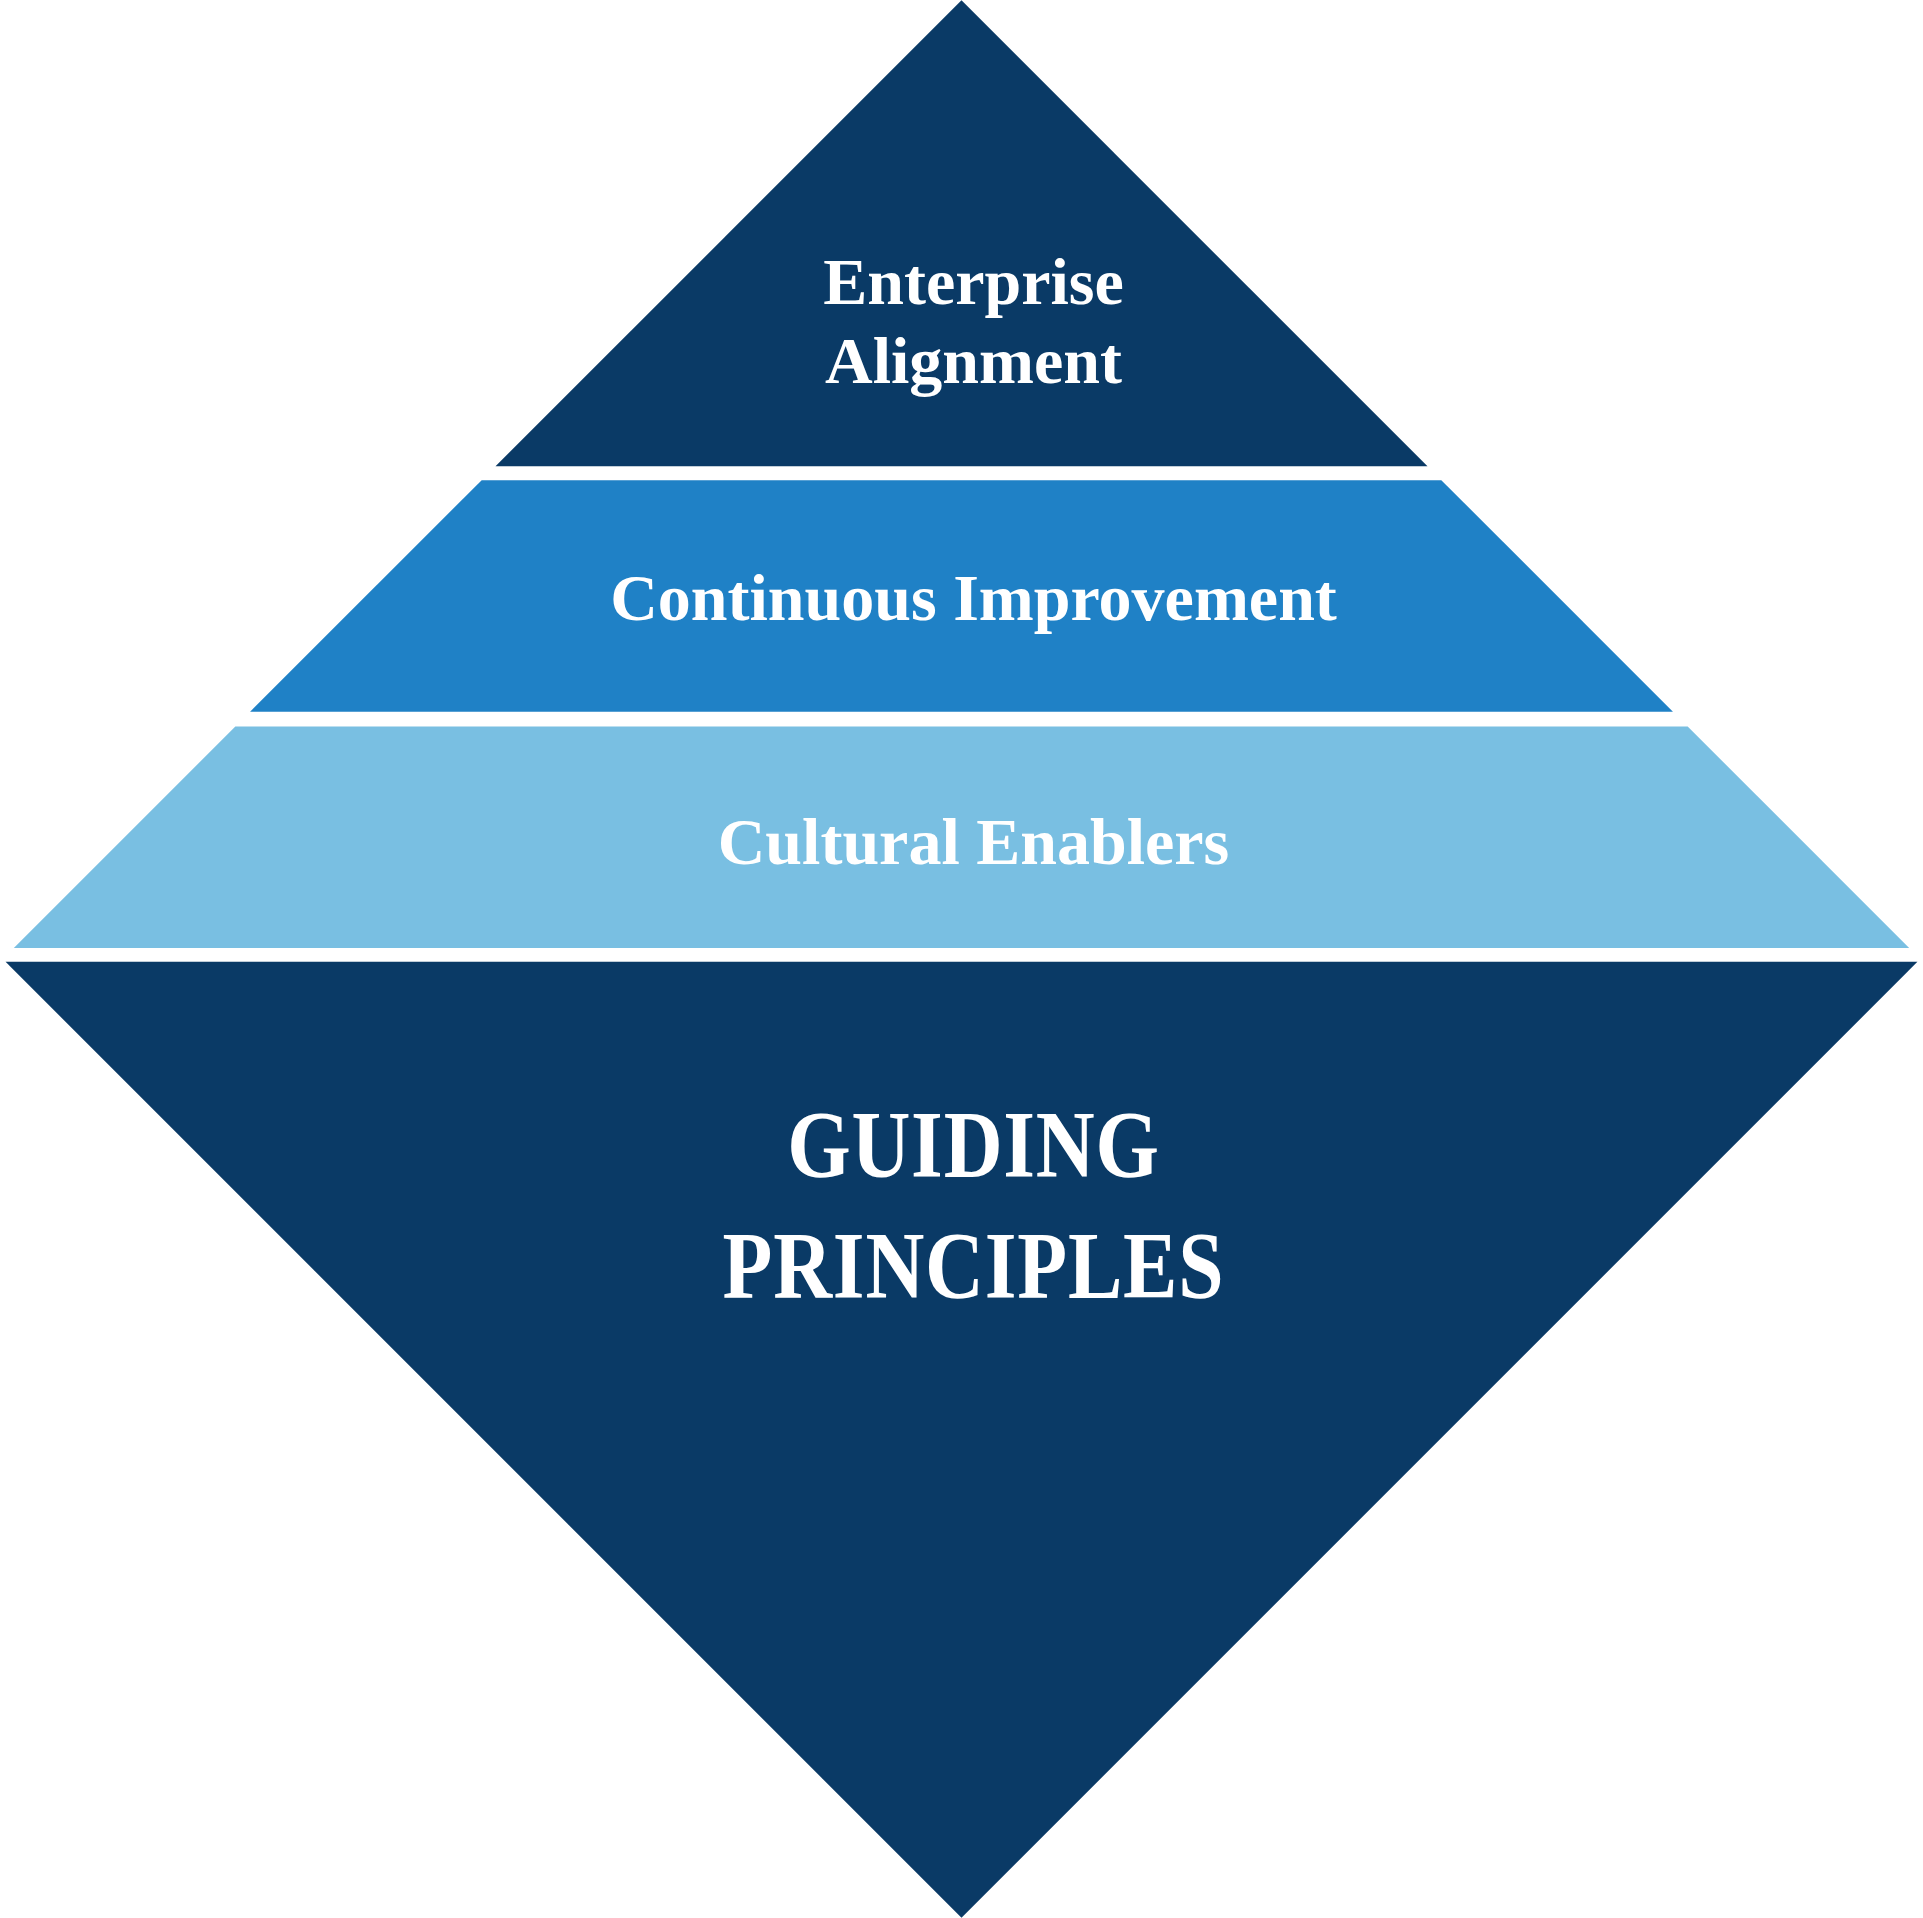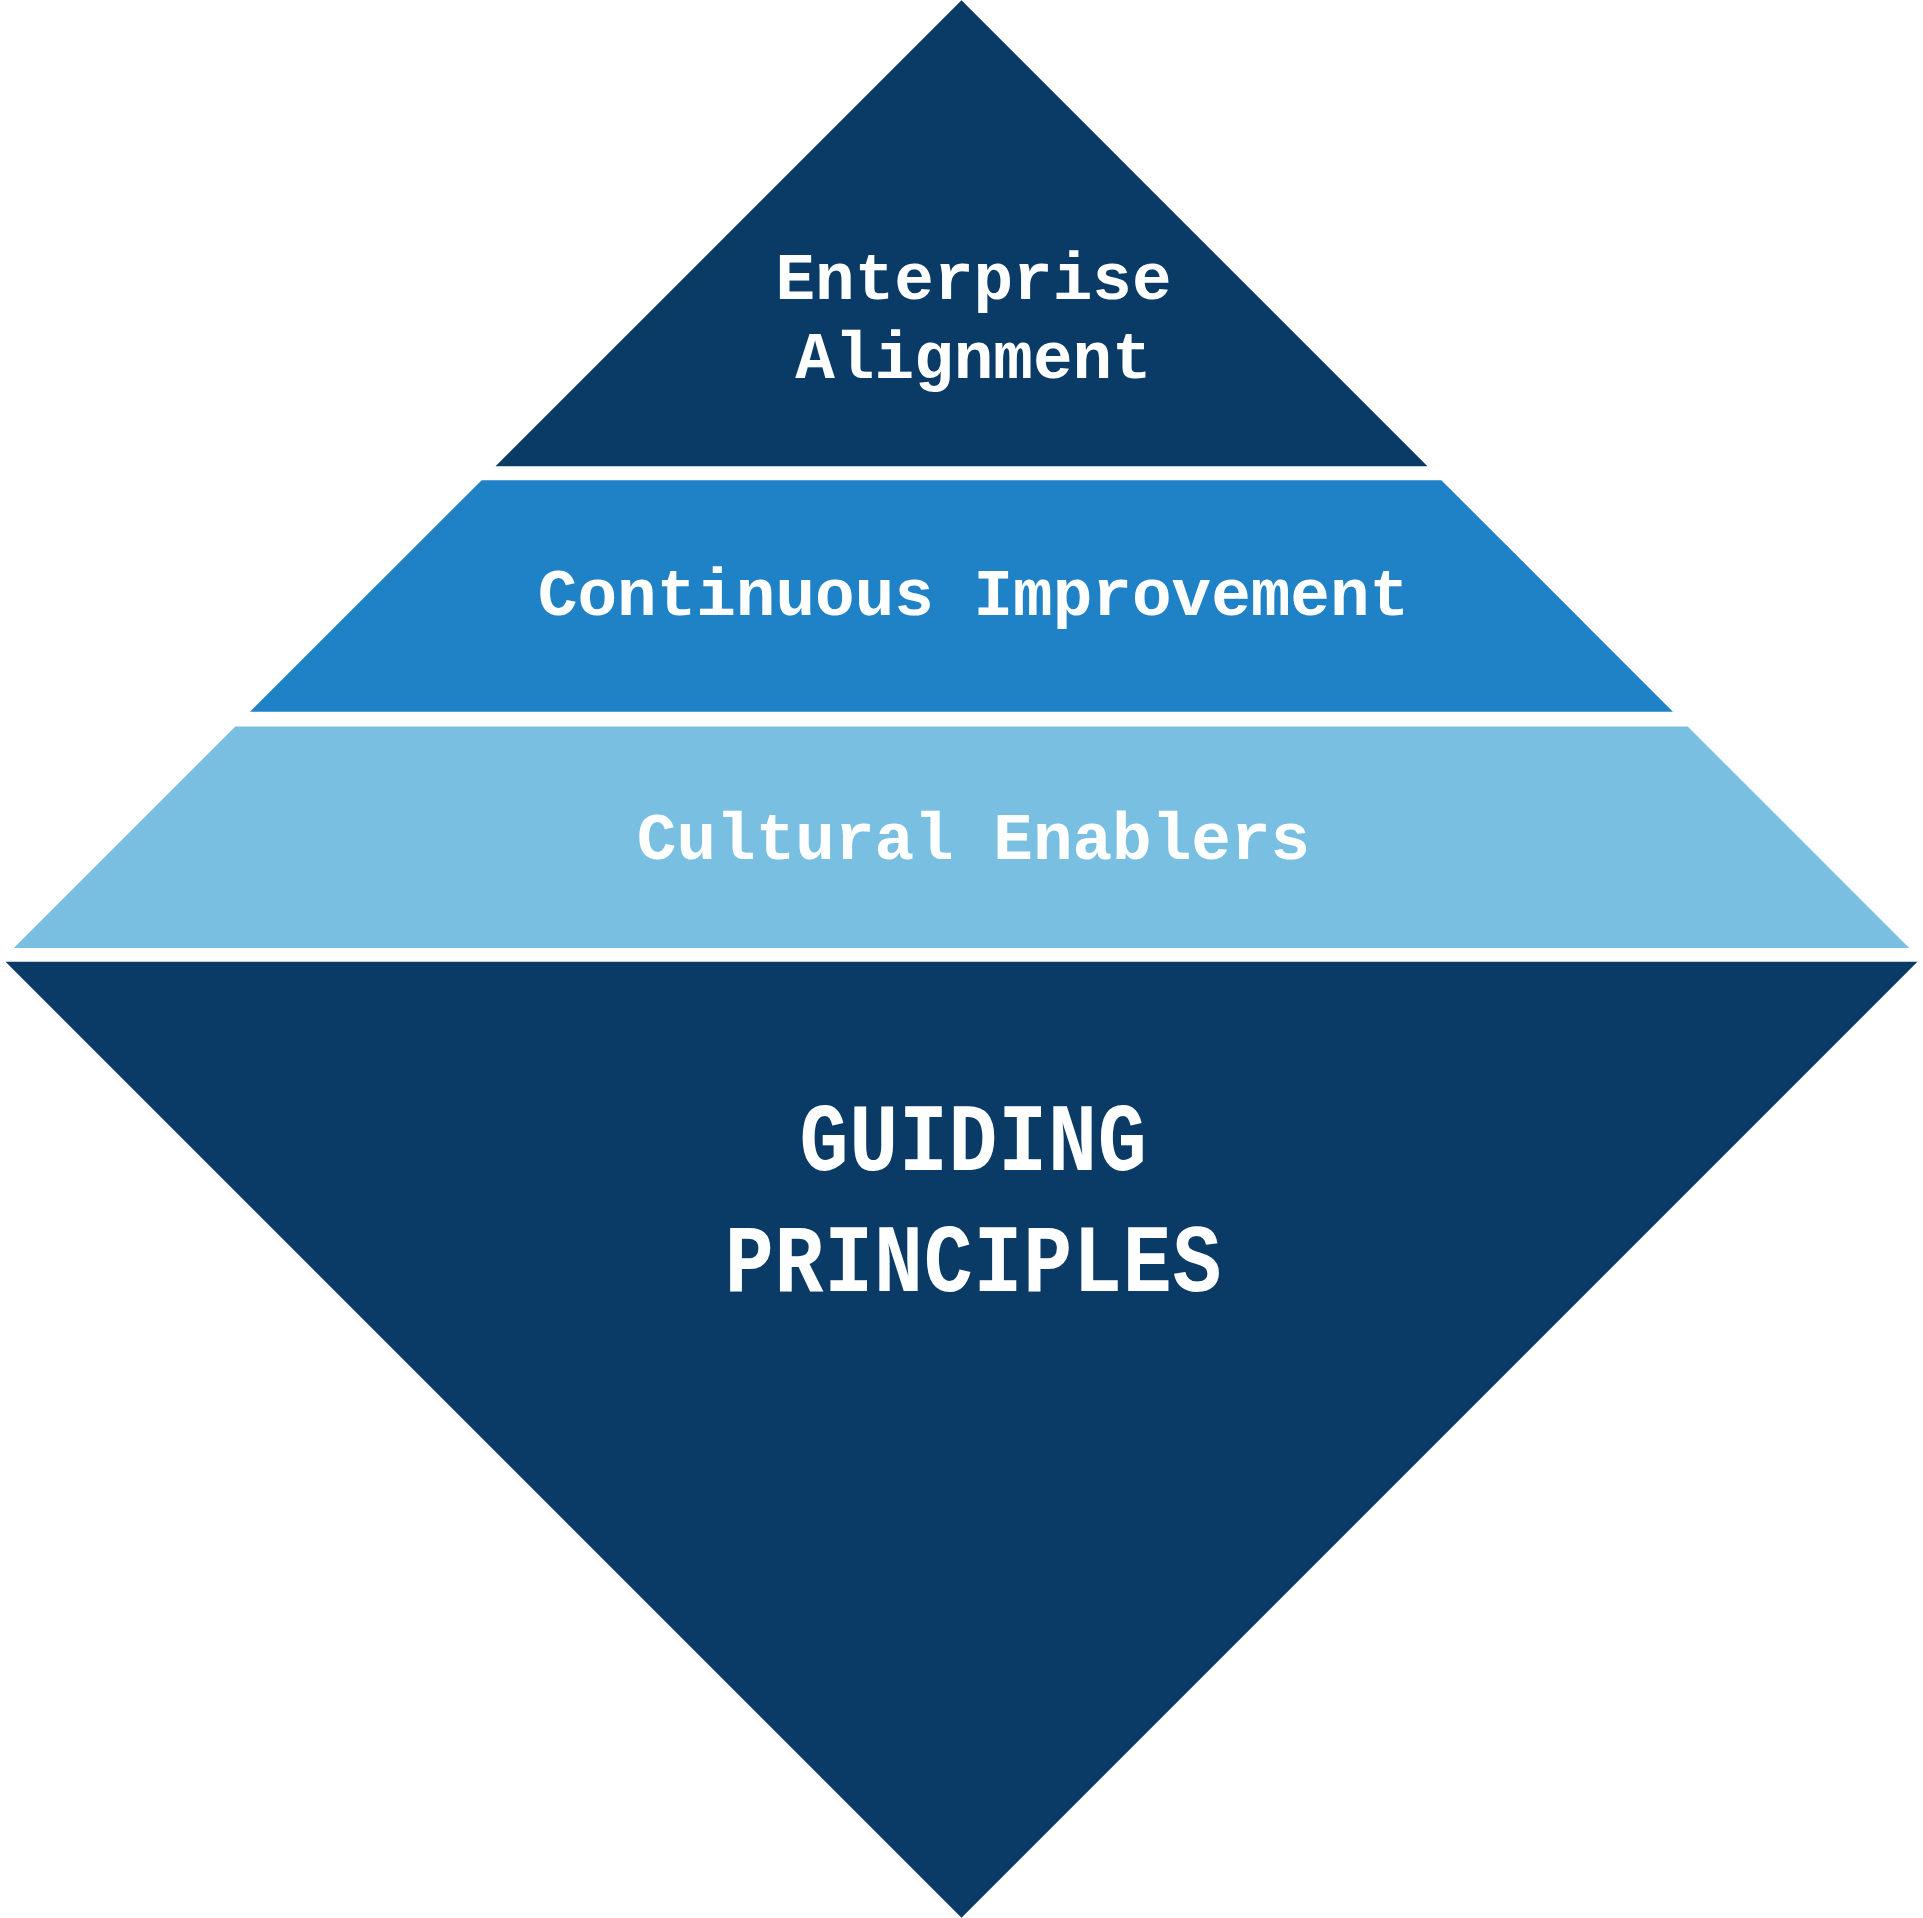--- a/index.html
+++ b/index.html
@@ -6,21 +6,21 @@
     margin: 0;
     padding: 0;
     background: #ffffff;
   }
   .stage {
     position: relative;
     width: 1923px;
     height: 1919px;
     background: #ffffff;
     overflow: hidden;
-    font-family: Liberation Mono, monospace;
+    font-family: Liberation Serif, serif;
   }
   .diamond-svg {
     position: absolute;
     left: 0;
     top: 0;
     width: 1923px;
     height: 1919px;
     display: block;
   }
   .label {

